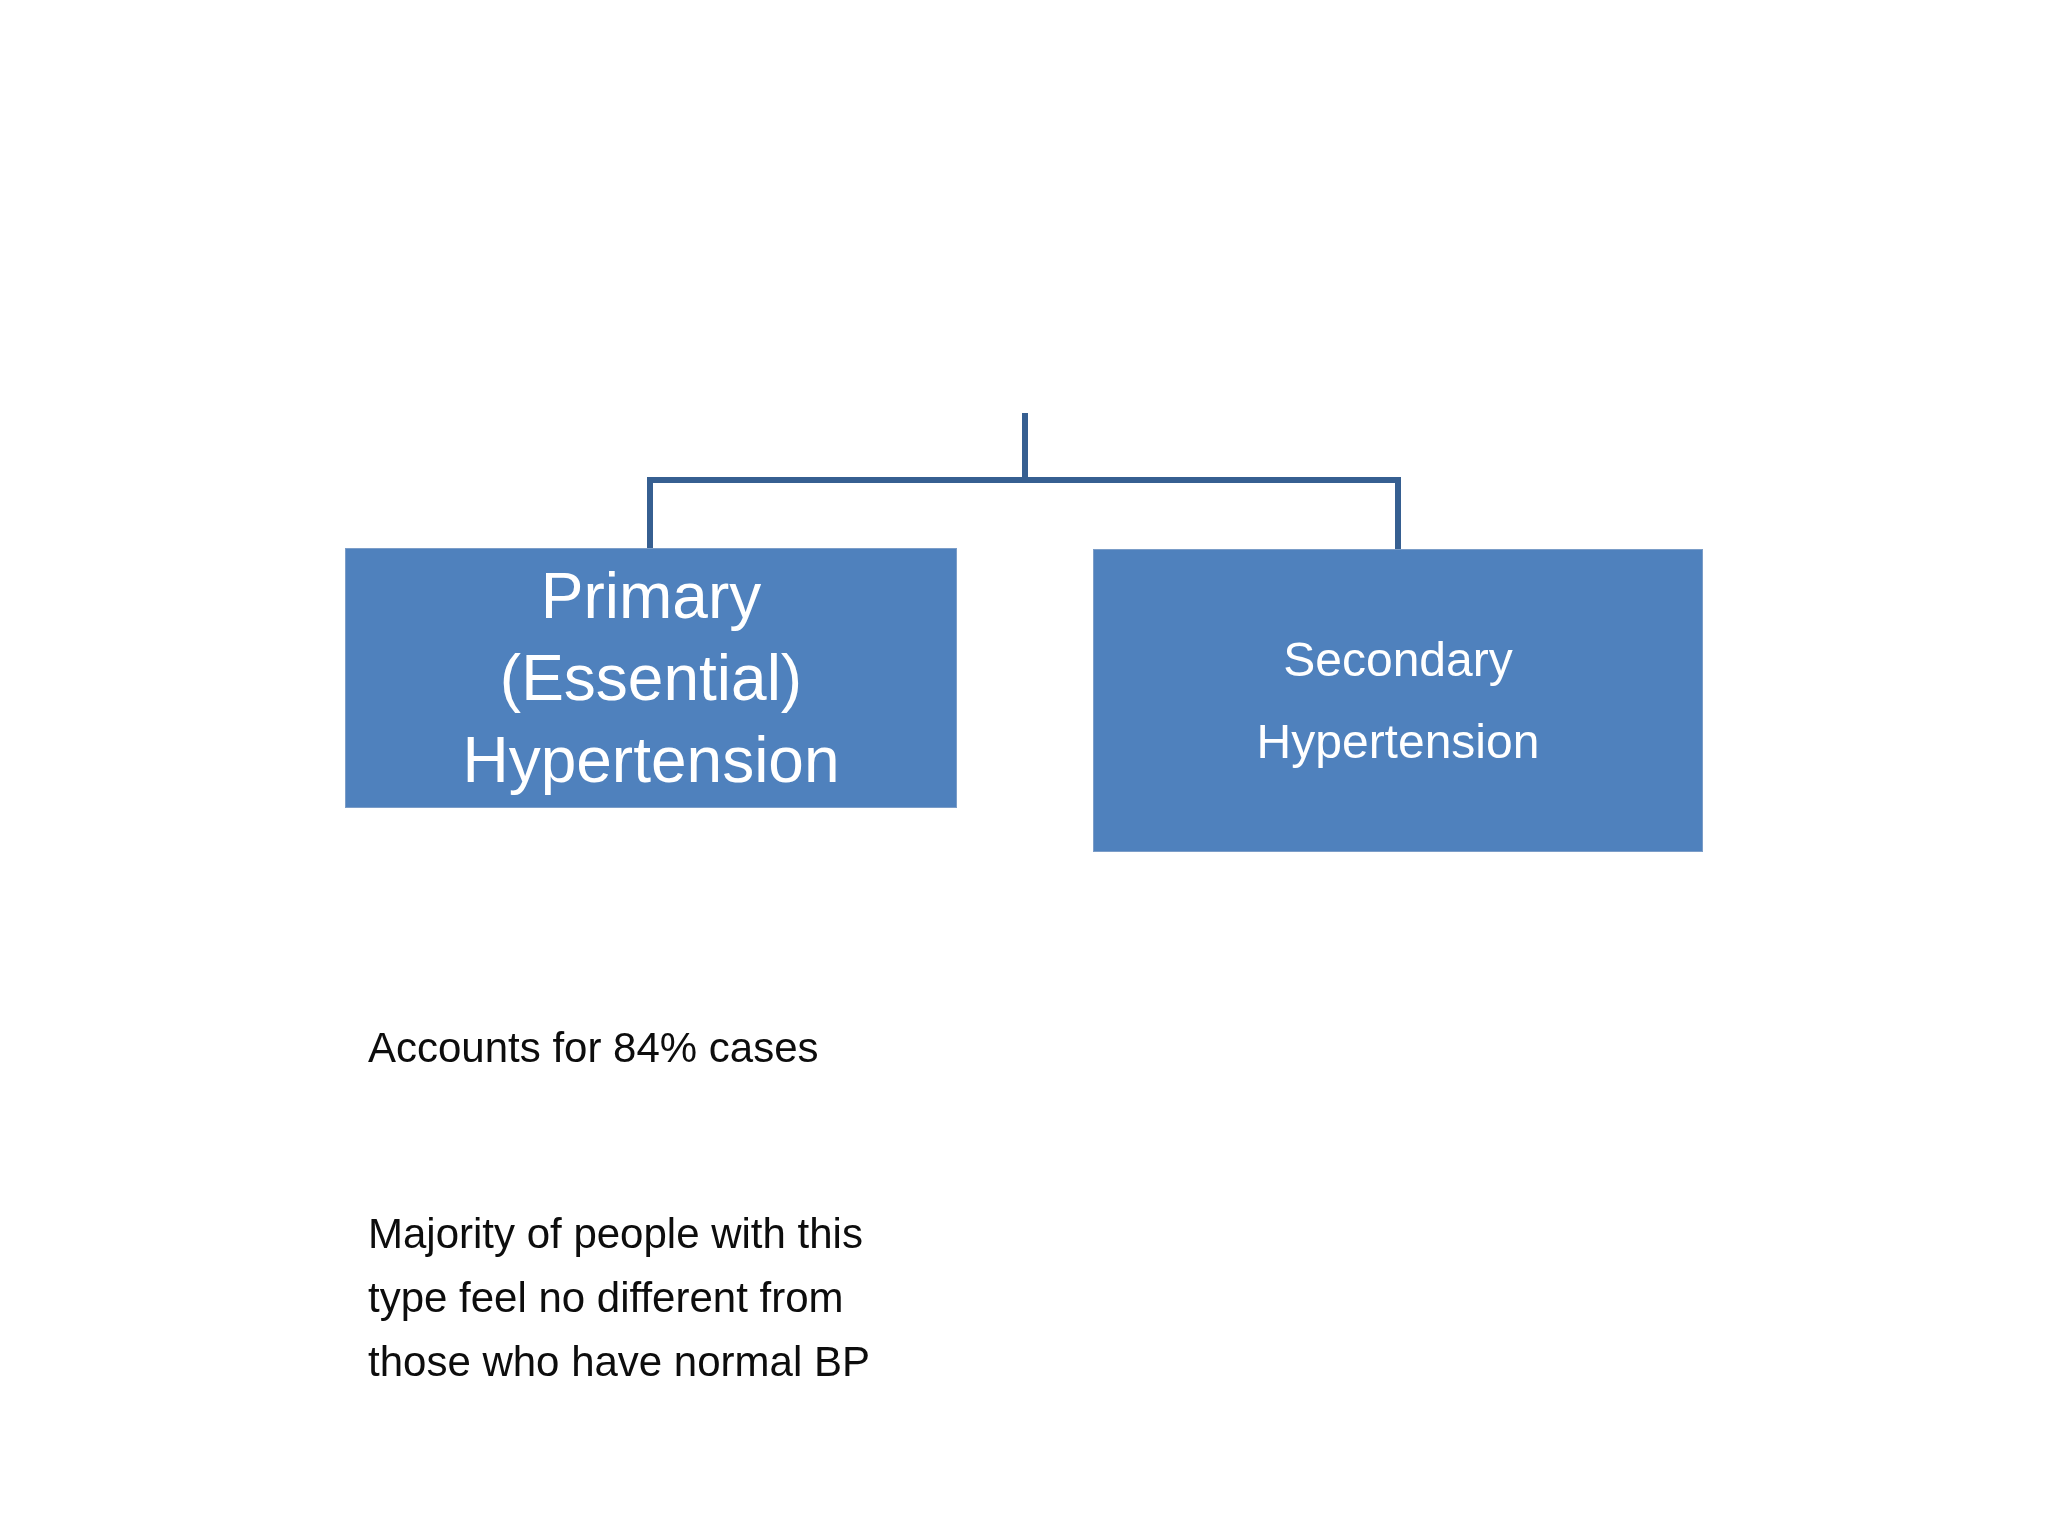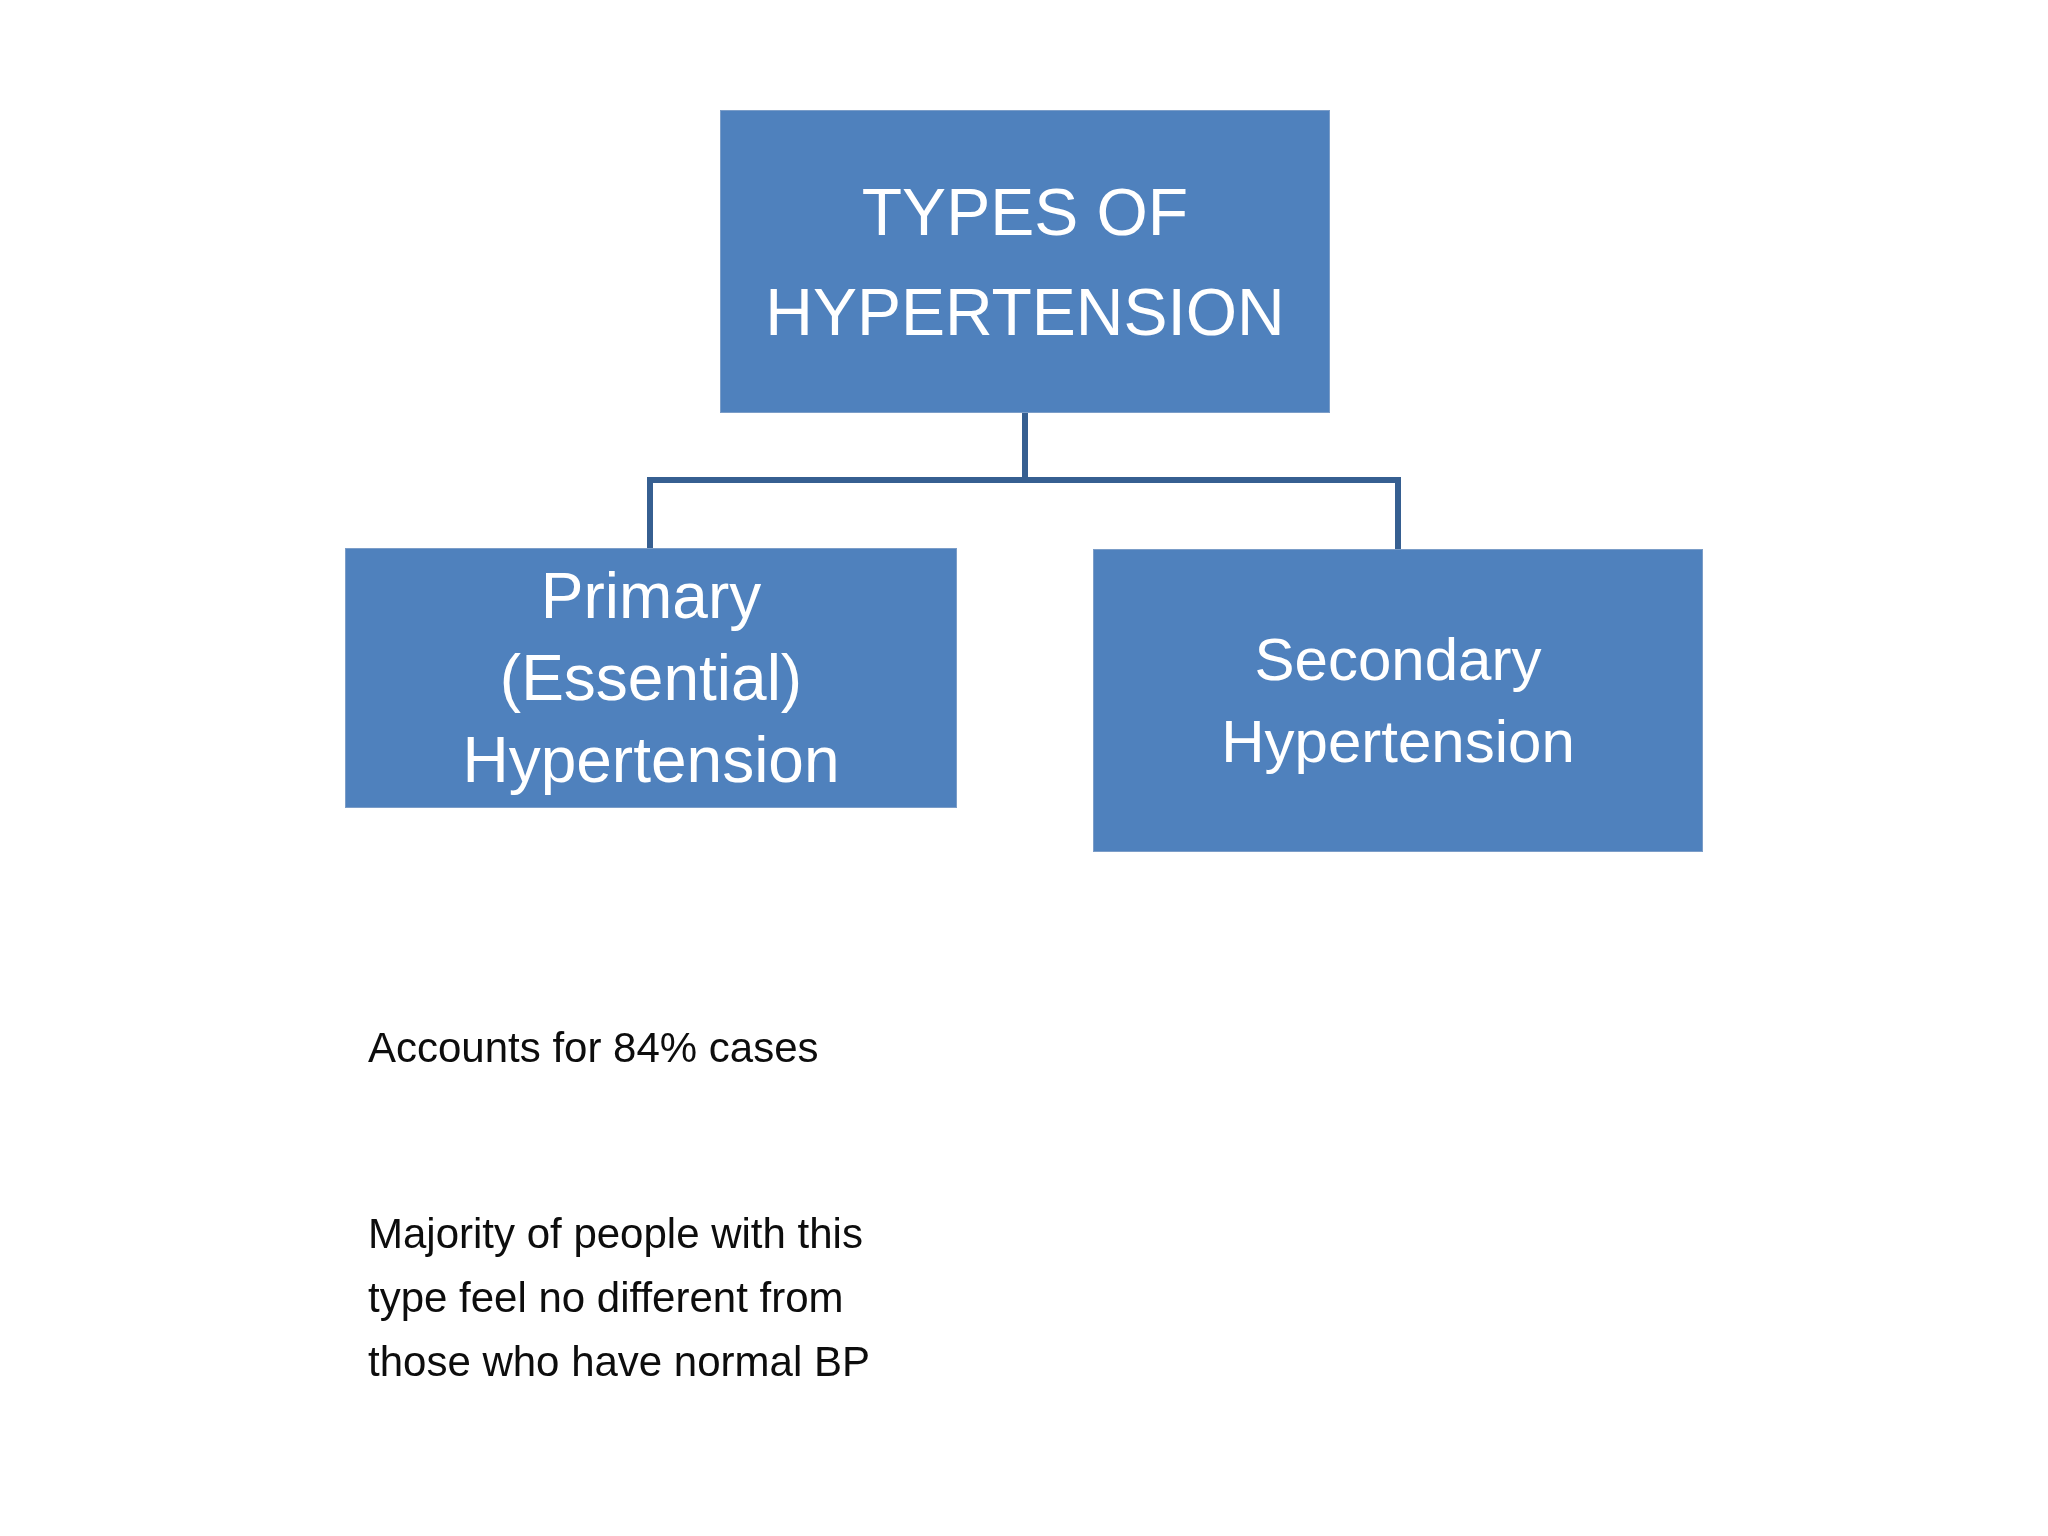--- a/index.html
+++ b/index.html
@@ -35,21 +35,21 @@
   }
   .node.left-child {
     left: 345px; top: 548px;
     width: 612px; height: 260px;
     font-size: 64px;
     line-height: 82px;
   }
   .node.right-child {
     left: 1093px; top: 549px;
     width: 610px; height: 303px;
-    font-size: 60px;
+    font-size: 48px;
     line-height: 82px;
   }
   .connector {
     position: absolute;
     background: var(--line-color, #365F91);
   }
   .conn-stem   { left: 1022px; top: 413px; width: 6px;   height: 67px; }
   .conn-cross  { left: 647px;  top: 477px; width: 754px; height: 6px;  }
   .conn-drop-l { left: 647px;  top: 477px; width: 6px;   height: 74px; }
   .conn-drop-r { left: 1395px; top: 477px; width: 6px;   height: 74px; }
@@ -69,22 +69,20 @@
 </head>
 <body>
 
 <div class="canvas">
 
   <div class="connector conn-stem"></div>
   <div class="connector conn-cross"></div>
   <div class="connector conn-drop-l"></div>
   <div class="connector conn-drop-r"></div>
 
-  <div class="node root">TYPES OF
-HYPERTENSION</div>
 
   <div class="node left-child">Primary
 (Essential)
 Hypertension</div>
 
   <div class="node right-child">Secondary
 Hypertension</div>
 
   <div class="notes left-notes">
     <p>Accounts for 84% cases</p>

